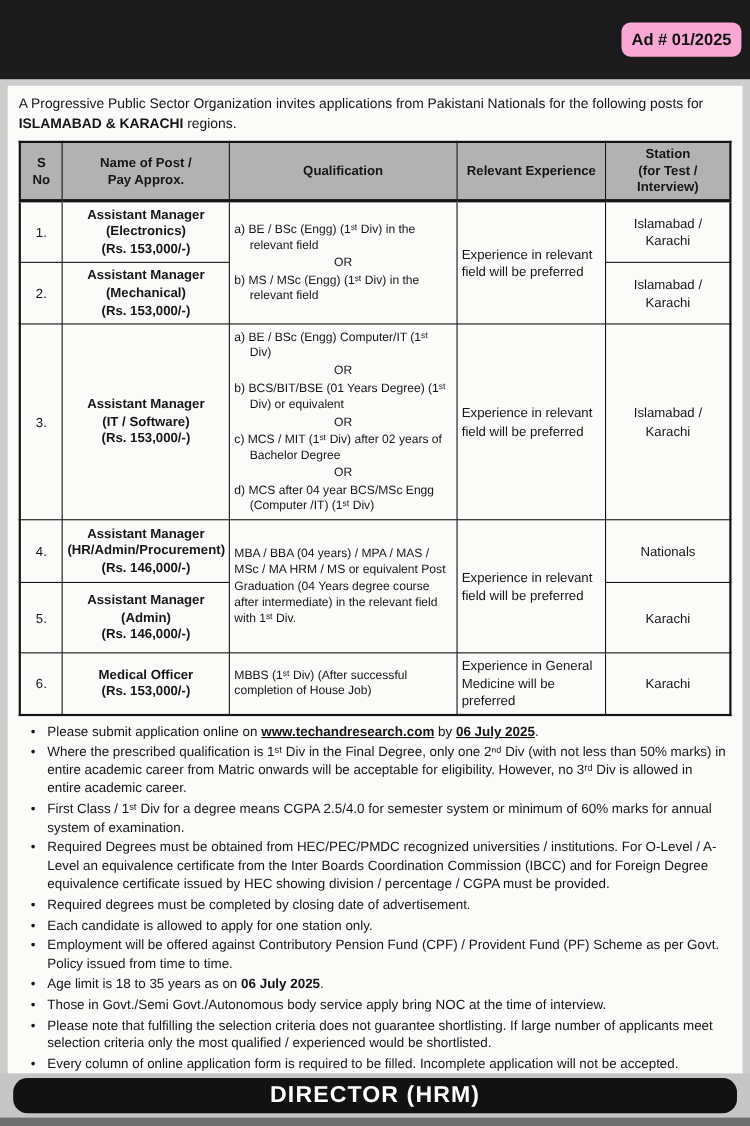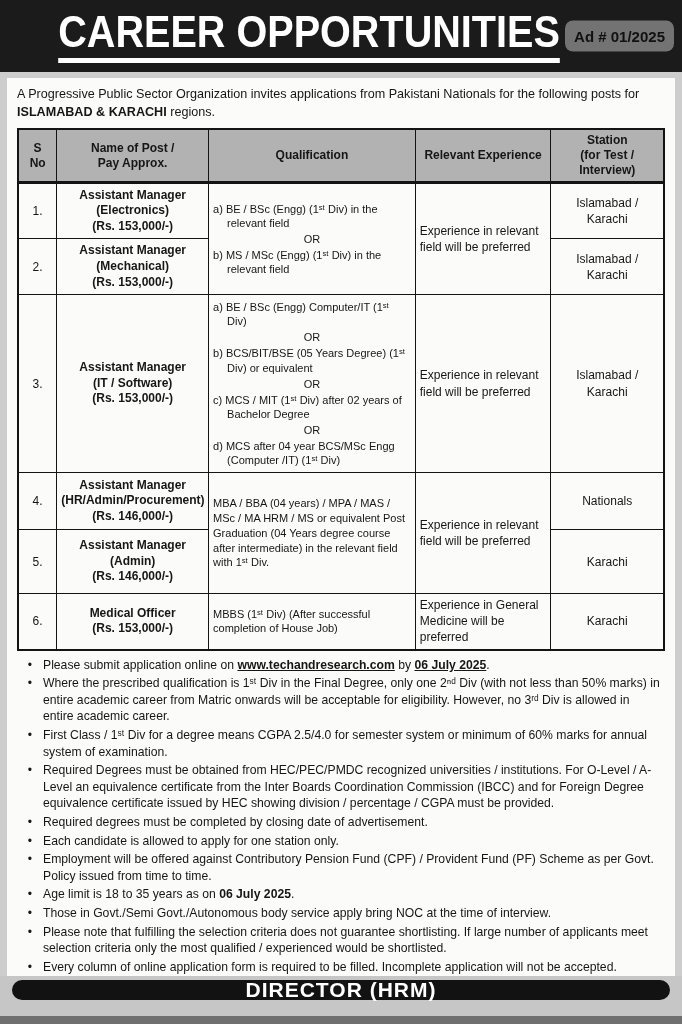--- a/index.html
+++ b/index.html
@@ -17,21 +17,21 @@
   .title-wrap{flex:1;text-align:center;padding-right:64px;}
   .title{
     display:inline-block;color:#ffffff;font-weight:800;
     font-size:45px;line-height:1;letter-spacing:0px;
     border-bottom:5px solid #ffffff;padding-bottom:4px;
     transform:scaleX(0.88);transform-origin:center;
     white-space:nowrap;
   }
   .ad-badge{
     position:absolute;right:8px;top:50%;transform:translateY(-50%);
-    background:#737373;color:#111;border-radius:8px;
+    background:#f9a8d4;color:#111;border-radius:8px;
     font-weight:bold;font-size:15px;padding:7px 9px;white-space:nowrap;
   }
   
   .content{
     flex:1;margin:6px 7px 0 7px;background:#fbfbf9;
     padding:6px 10px 2px 10px;overflow:hidden;
   }
   .intro{margin:2px 0 7px 0;font-size:12.6px;line-height:1.4;}
   .intro b{font-weight:bold;}
   
@@ -61,35 +61,32 @@
   
   ul.notes{list-style:none;margin:6px 0 0 0;padding:0;font-size:12.2px;line-height:1.36;}
   ul.notes li{display:flex;margin-bottom:2px;}
   .blt{flex:none;width:26px;text-align:center;}
   .txt{flex:1;padding-right:2px;}
   .seg-bu{font-weight:bold;text-decoration:underline;}
   .seg-b{font-weight:bold;}
   
   .footer-strip{flex:none;height:40px;background:#c6c6c6;padding:4px 12px;box-sizing:border-box;}
   .director-bar{
-    height:20px;background:#121212;border-radius:13px;
+    height:32px;background:#121212;border-radius:13px;
     color:#ffffff;font-weight:800;font-size:21px;letter-spacing:1px;
     display:flex;align-items:center;justify-content:center;
   }
   .bottom-edge{flex:none;height:8px;background:#6f6f6f;}
 </style>
 </head>
 <body>
 
 <div class="ad">
 
   <div class="masthead">
-    <div class="title-wrap">
-      <span class="title">CAREER OPPORTUNITIES</span>
-    </div>
     <div class="ad-badge">Ad # 01/2025</div>
   </div>
 
   <div class="content">
 
     <p class="intro"><span>A Progressive Public Sector Organization invites applications from Pakistani Nationals for the following posts for </span><b>ISLAMABAD &amp; KARACHI</b><span> regions.</span></p>
 
     <table class="posts">
       <colgroup>
         <col style="width:6%">
@@ -134,21 +131,21 @@
 Karachi</td>
         </tr>
         <tr class="h3">
           <td class="sno">3.</td>
           <td class="post pre">Assistant Manager
 (IT / Software)
 (Rs. 153,000/-)</td>
           <td class="qual">
             <div class="qitem">a) BE / BSc (Engg) Computer/IT (1ˢᵗ Div)</div>
             <div class="orline">OR</div>
-            <div class="qitem">b) BCS/BIT/BSE (05 Years Degree) (1ˢᵗ Div) or equivalent</div>
+            <div class="qitem">b) BCS/BIT/BSE (01 Years Degree) (1ˢᵗ Div) or equivalent</div>
             <div class="orline">OR</div>
             <div class="qitem">c) MCS / MIT (1ˢᵗ Div) after 02 years of Bachelor Degree</div>
             <div class="orline">OR</div>
             <div class="qitem">d) MCS after 04 year BCS/MSc Engg (Computer /IT) (1ˢᵗ Div)</div>
           </td>
           <td class="exp">Experience in relevant field will be preferred</td>
           <td class="station pre">Islamabad /
 Karachi</td>
         </tr>
         <tr class="h4">

